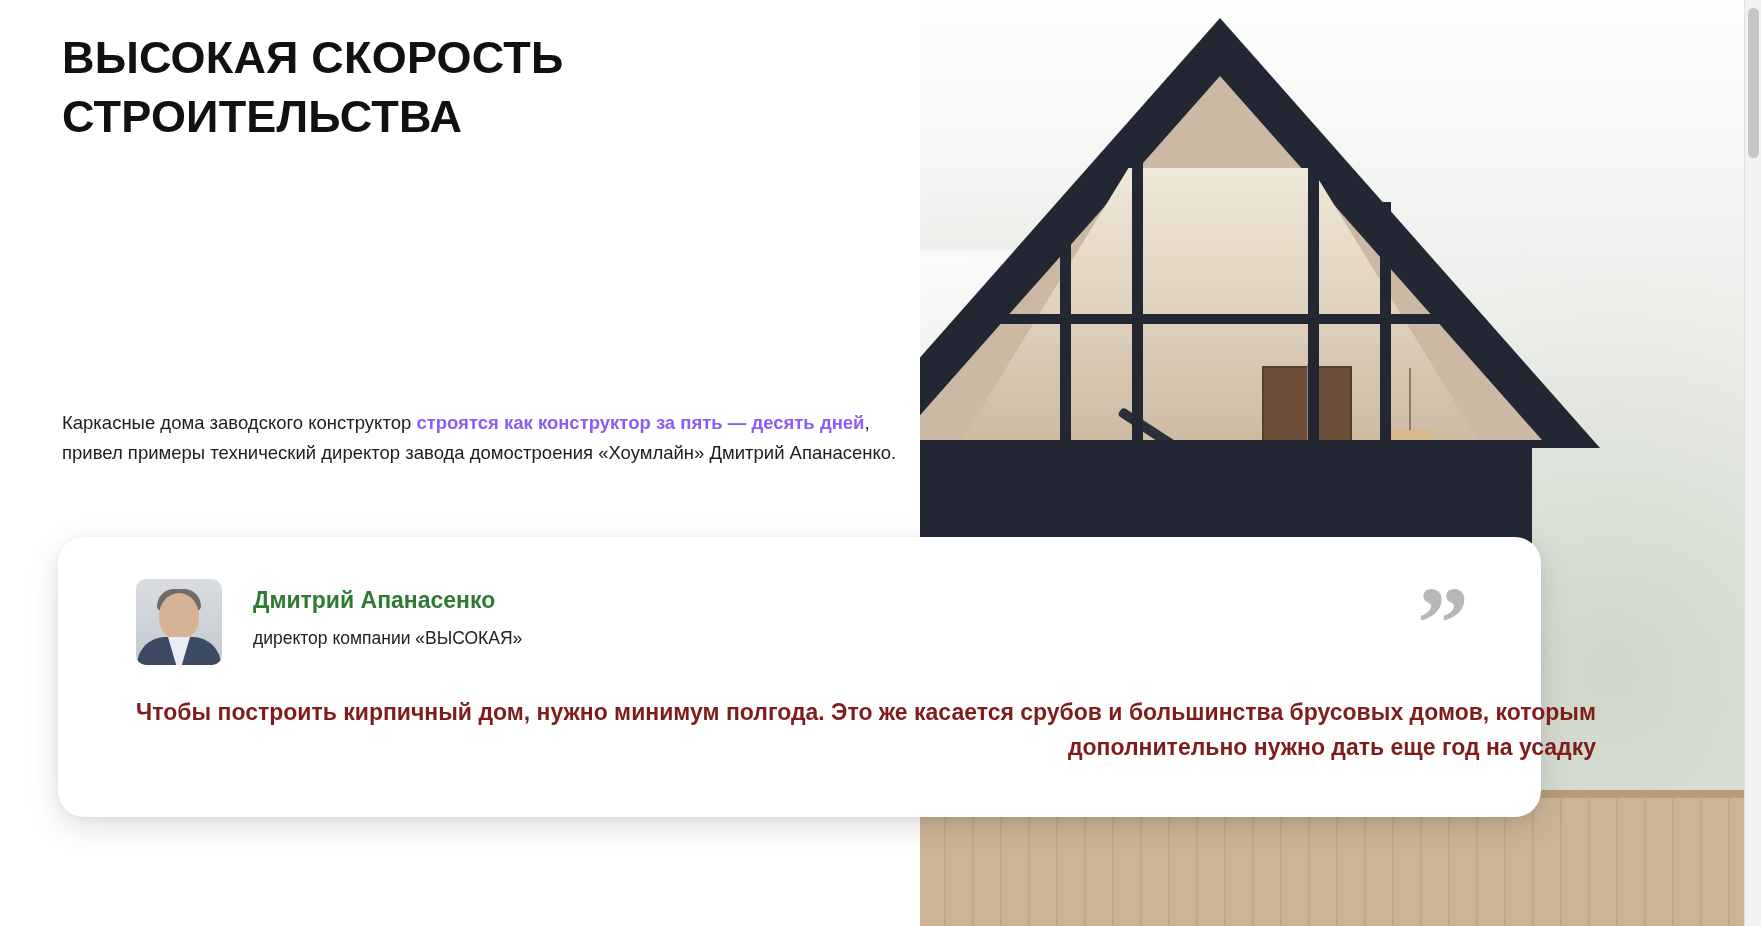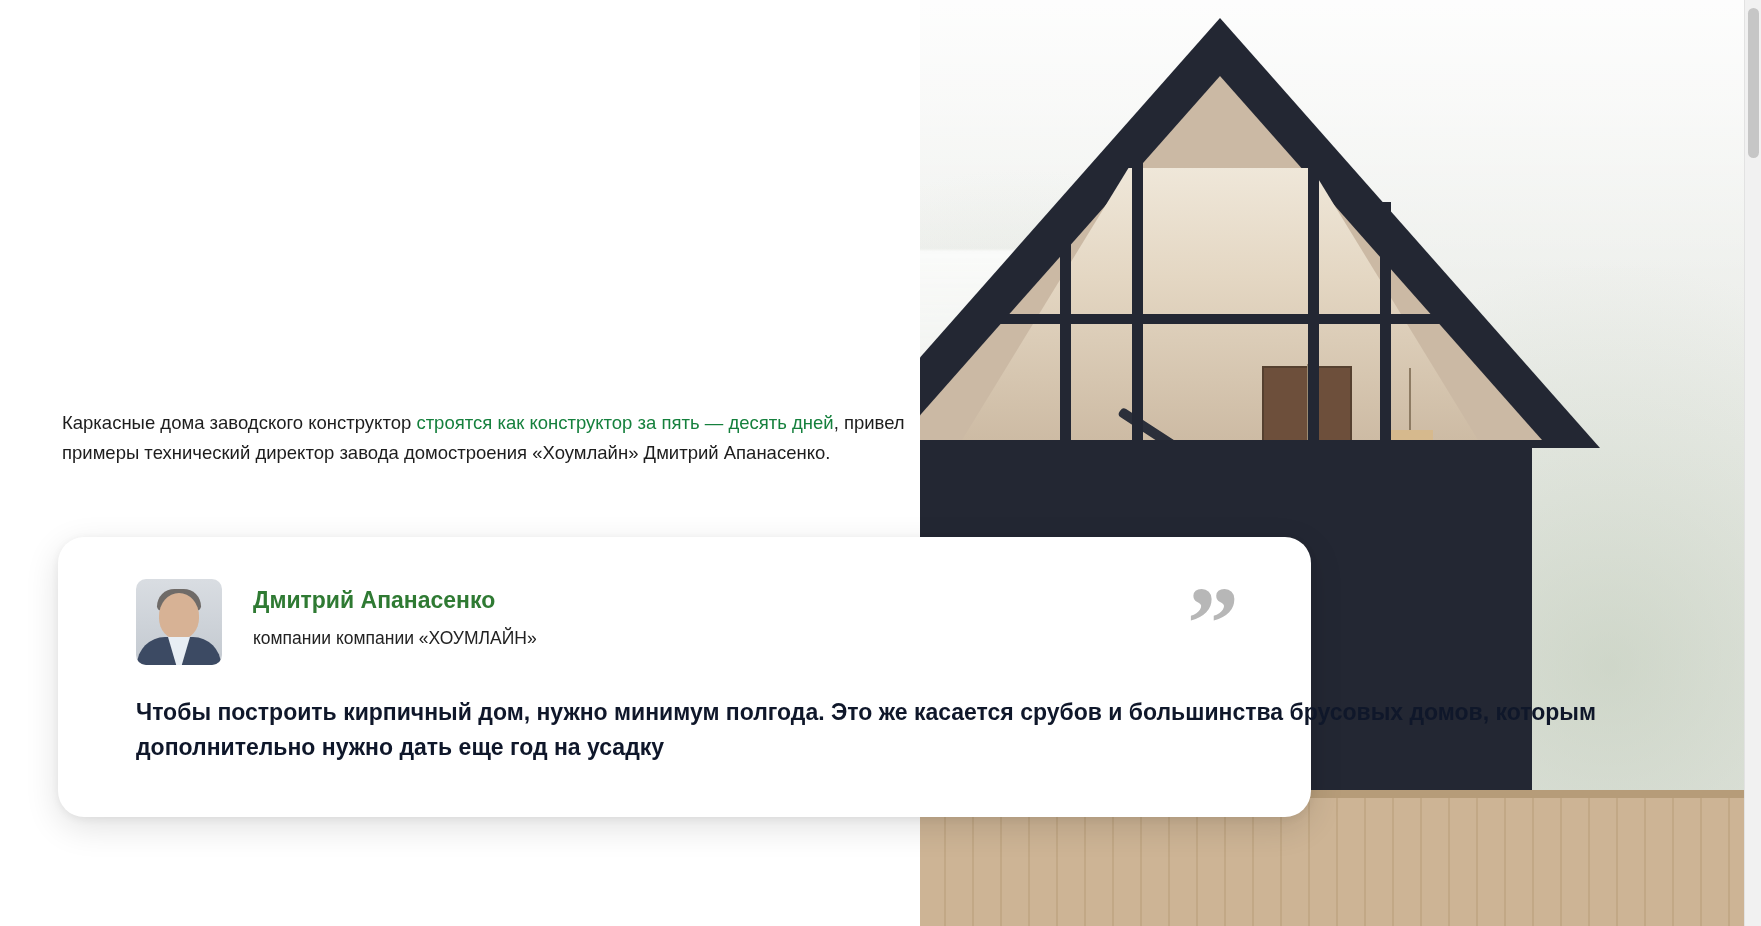--- a/index.html
+++ b/index.html
@@ -240,30 +240,30 @@
     position: absolute;
     left: 62px;
     top: 408px;
     width: 860px;
     margin: 0;
     font-size: 18.5px;
     line-height: 1.60;
     color: #1d1d1d;
   }
   .body-text .green {
-    color: #15803d;
-    font-weight: 400;
+    color: #8b5cf6;
+    font-weight: 700;
   }
 
   
   .quote-card {
     position: absolute;
     left: 58px;
     top: 537px;
-    width: 1253px;
+    width: 1483px;
     height: 280px;
     background: #ffffff;
     border-radius: 26px;
     box-shadow: 0 10px 34px rgba(0,0,0,.12), 0 2px 8px rgba(0,0,0,.06);
   }
   .avatar {
     position: absolute;
     left: 78px;
     top: 42px;
     width: 86px;
@@ -339,21 +339,22 @@
   }
   .q-text {
     position: absolute;
     left: 78px;
     top: 158px;
     width: 1460px;
     margin: 0;
     font-size: 23px;
     line-height: 1.52;
     font-weight: 700;
-    color: #0f172a;
+    color: #7f1d1d;
+    text-align: right;
   }
 
   
   .scroll-strip {
     position: absolute;
     right: 0; top: 0;
     width: 16px; height: 926px;
     background: #f1f1f1;
     border-left: 1px solid #e2e2e2;
   }
@@ -397,38 +398,39 @@
       <div class="low-win-m" style="left:206px"></div>
       <div class="low-win-m" style="left:316px"></div>
     </div>
 
     <div class="deck"></div>
     <div class="deck-edge"></div>
   </div>
 
   <div class="content">
 
+    <h1 class="headline">ВЫСОКАЯ СКОРОСТЬ СТРОИТЕЛЬСТВА</h1>
 
 
     <p class="body-text">
       <span>Каркасные дома заводского конструктор </span><span class="green">строятся как конструктор за пять — десять дней</span><span>, привел примеры технический директор завода домостроения «Хоумлайн» Дмитрий Апанасенко.</span>
     </p>
   </div>
 
   <div class="quote-card">
     <div class="avatar">
       <div class="hair"></div>
       <div class="head"></div>
       <div class="shoulders"></div>
       <div class="shirt"></div>
     </div>
 
     <p class="q-name">Дмитрий Апанасенко</p>
 
-    <p class="q-role">компании компании «ХОУМЛАЙН»</p>
+    <p class="q-role">директор компании «ВЫСОКАЯ»</p>
 
     <div class="q-mark">”</div>
 
     <p class="q-text">Чтобы построить кирпичный дом, нужно минимум полгода. Это же касается срубов и большинства брусовых домов, которым дополнительно нужно дать еще год на усадку</p>
   </div>
 
   <div class="scroll-strip">
     <div class="scroll-thumb"></div>
   </div>
 

